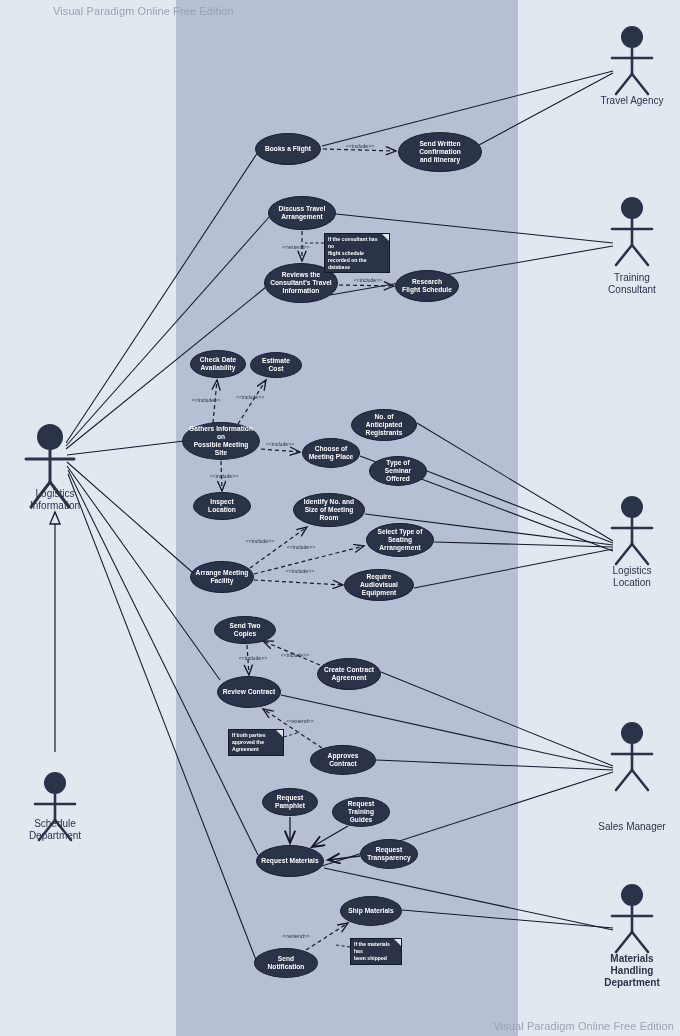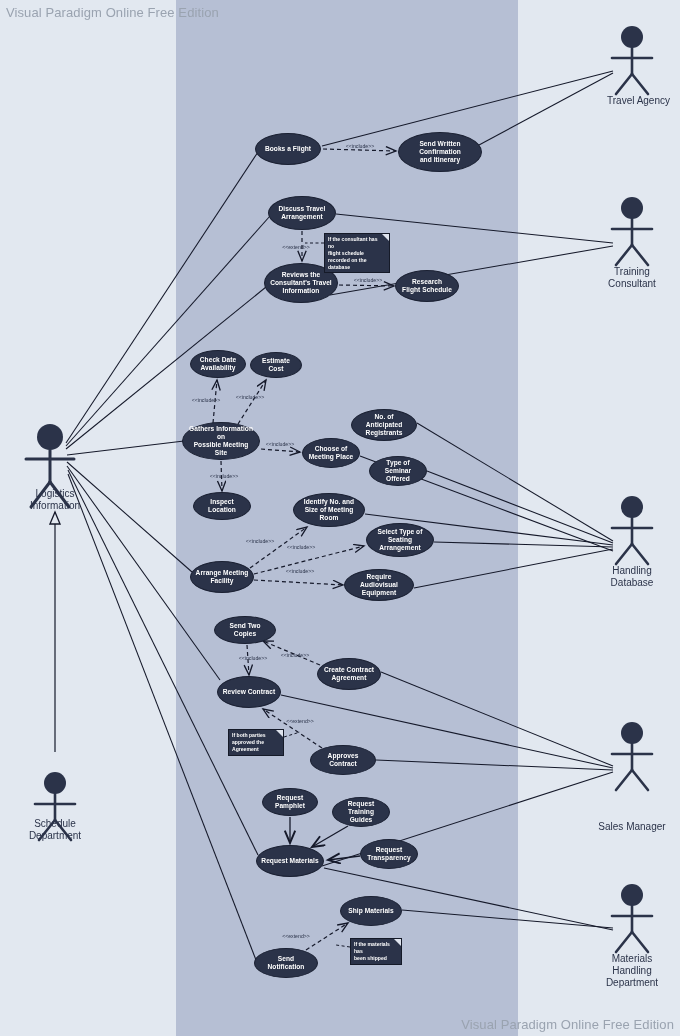--- a/index.html
+++ b/index.html
@@ -4,23 +4,24 @@
 <style>
   html,body{margin:0;padding:0;}
   body{
     width:680px;height:1036px;
     background:#e2e8f0;
     font-family:"Liberation Sans", sans-serif;
     position:relative;overflow:hidden;
   }
   #canvas{position:absolute;inset:0;width:680px;height:1036px;}
   .wm{
-    position:absolute;color:#9aa3b0;font-size:13px;
+    position:absolute;color:#9aa3b0;font-size:11px;
     font-family:"Liberation Sans", sans-serif;letter-spacing:.1px;
     white-space:nowrap;
+    margin-left:47px;
   }
   #wm-top{left:6px;top:5px;}
   #wm-bot{right:6px;bottom:4px;}
 
   
   .uc{
     position:absolute;
     background:#2b3349;
     border:1px solid #1b2133;
     border-radius:50%;
@@ -213,37 +214,37 @@
       <line x1="55" y1="820" x2="39" y2="840"></line>
       <line x1="55" y1="820" x2="71" y2="840"></line>
     </g>
   </g>
 </svg>
 
 <div class="wm" id="wm-top">Visual Paradigm Online Free Edition</div>
 <div class="wm" id="wm-bot">Visual Paradigm Online Free Edition</div>
 
 <div id="actor-labels">
-    <div class="actor" style="left: 594px; top: 22px; text-align: right;">
+    <div class="actor" style="left: 594px; top: 22px;">
       <div class="fig"></div>
       <div class="lbl">Travel Agency</div>
     </div>
-    <div class="actor" style="left: 594px; top: 193px;">
+    <div class="actor" style="left: 594px; top: 199px;">
       <div class="fig"></div>
       <div class="lbl">Training Consultant</div>
     </div>
     <div class="actor" style="left: 594px; top: 492px;">
       <div class="fig"></div>
-      <div class="lbl">Handling Database</div>
+      <div class="lbl">Logistics Location</div>
     </div>
     <div class="actor" style="left: 594px; top: 748px;">
       <div class="fig"></div>
       <div class="lbl">Sales Manager</div>
     </div>
-    <div class="actor" style="left: 594px; top: 880px;">
+    <div class="actor" style="left: 594px; top: 880px; font-weight: bold;">
       <div class="fig"></div>
       <div class="lbl">Materials Handling
 Department</div>
     </div>
     <div class="actor" style="left: 17px; top: 415px;">
       <div class="fig"></div>
       <div class="lbl">Logistics Information</div>
     </div>
     <div class="actor" style="left: 17px; top: 745px;">
       <div class="fig"></div>

